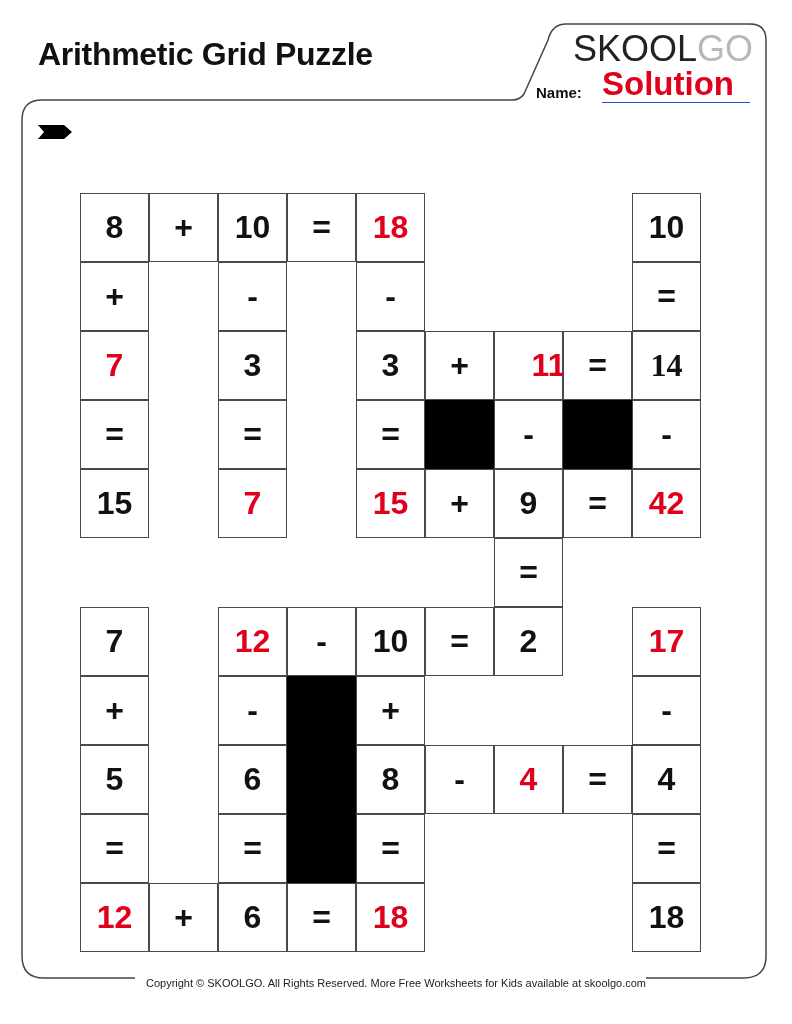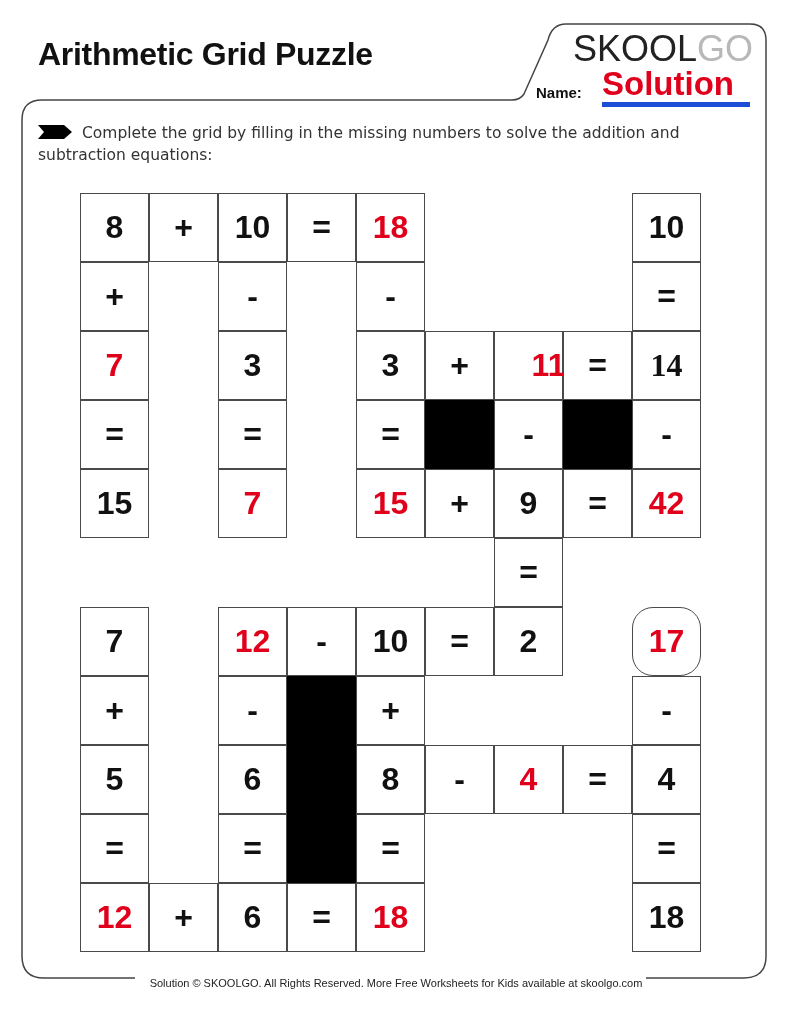--- a/index.html
+++ b/index.html
@@ -2,21 +2,21 @@
 <html><head>
 <meta charset="utf-8">
 <style>
   html, body { margin: 0; padding: 0; }
   body { width: 792px; height: 1024px; background: #ffffff; position: relative; overflow: hidden; font-family: "DejaVu Sans", sans-serif; }
   .title { position: absolute; left: 38px; top: 36px; font-family: "Liberation Sans", sans-serif; font-weight: bold; font-size: 32px; color: #111; letter-spacing: -0.3px; }
   .frame-svg { position: absolute; left: 0; top: 0; }
   .logo { position: absolute; left: 573px; top: 28px; font-family: "Liberation Sans", sans-serif; font-size: 36px; color: #222; letter-spacing: 0px; }
   .logo .go { color: #b8b8b8; }
   .name-label { position: absolute; left: 536px; top: 84px; font-family: "Liberation Sans", sans-serif; font-weight: bold; font-size: 15px; color: #111; }
-  .name-value { position: absolute; left: 602px; top: 66px; width: 148px; font-family: "Liberation Sans", sans-serif; font-weight: bold; font-size: 33px; color: #e0001b; border-bottom: 5px solid #1d4ed8; line-height: 36px; text-align: left; }
+  .name-value { position: absolute; left: 602px; top: 66px; width: 148px; font-family: "Liberation Sans", sans-serif; font-weight: bold; font-size: 33px; color: #e0001b; border-bottom: 1px solid #1d4ed8; line-height: 36px; text-align: left; }
   .instr { position: absolute; left: 38px; top: 122px; width: 720px; font-family: "DejaVu Sans", sans-serif; font-size: 15.5px; color: #333; line-height: 22px; }
   .instr .arrow { display: inline-block; width: 34px; height: 14px; margin-right: 10px; vertical-align: -1px; }
   .grid { position: absolute; left: 80px; top: 193px; }
   .cell { position: absolute; width: 69px; height: 69px; box-sizing: border-box; border: 1.2px solid #4a4a4a; background: #fff; display: flex; align-items: center; justify-content: center; font-family: "Liberation Sans", sans-serif; font-weight: bold; font-size: 32px; color: #111; }
   .cell.red { color: #e0001b; }
   .cell.blk { background: #000; border-color: #000; }
   .footer { position: absolute; left: 0; top: 977px; width: 792px; text-align: center; font-family: "Liberation Sans", sans-serif; font-size: 11px; color: #222; }
   .footer .link { }
 </style>
 </head>
@@ -30,21 +30,21 @@
 <div class="title">Arithmetic Grid Puzzle</div>
 
 <div class="logo"><span>SKOOL</span><span class="go">GO</span></div>
 
 <div class="name-label">Name:</div>
 <div class="name-value">Solution</div>
 
 <div class="instr">
   <svg class="arrow" viewBox="0 0 34 14">
       <path d="M0 0 L26 0 L34 7 L26 14 L0 14 L6 7 Z" fill="#000"></path>
-    </svg><span>Complete the grid by filling in the missing numbers to solve the addition and subtraction equations:</span>
+    </svg>
 </div>
 
 <div class="grid" id="grid">
     <div class="cell" style="left: 0px; top: 0px;">8</div>
     <div class="cell" style="left: 69px; top: 0px;">+</div>
     <div class="cell" style="left: 138px; top: 0px;">10</div>
     <div class="cell" style="left: 207px; top: 0px;">=</div>
     <div class="cell red" style="left: 276px; top: 0px;">18</div>
     <div class="cell" style="left: 552px; top: 0px;">10</div>
     <div class="cell" style="left: 0px; top: 69px;">+</div>
@@ -72,21 +72,21 @@
     <div class="cell" style="left: 414px; top: 276px;">9</div>
     <div class="cell" style="left: 483px; top: 276px;">=</div>
     <div class="cell red" style="left: 552px; top: 276px;">42</div>
     <div class="cell" style="left: 414px; top: 345px;">=</div>
     <div class="cell" style="left: 0px; top: 414px;">7</div>
     <div class="cell red" style="left: 138px; top: 414px;">12</div>
     <div class="cell" style="left: 207px; top: 414px;">-</div>
     <div class="cell" style="left: 276px; top: 414px;">10</div>
     <div class="cell" style="left: 345px; top: 414px;">=</div>
     <div class="cell" style="left: 414px; top: 414px;">2</div>
-    <div class="cell red" style="left: 552px; top: 414px; border-radius: 21px;">17</div>
+    <div class="cell red" style="left: 552px; top: 414px;">17</div>
     <div class="cell" style="left: 0px; top: 483px;">+</div>
     <div class="cell" style="left: 138px; top: 483px;">-</div>
     <div class="cell blk" style="left: 207px; top: 483px;"></div>
     <div class="cell" style="left: 276px; top: 483px;">+</div>
     <div class="cell" style="left: 552px; top: 483px;">-</div>
     <div class="cell" style="left: 0px; top: 552px;">5</div>
     <div class="cell" style="left: 138px; top: 552px;">6</div>
     <div class="cell blk" style="left: 207px; top: 552px;"></div>
     <div class="cell" style="left: 276px; top: 552px;">8</div>
     <div class="cell" style="left: 345px; top: 552px;">-</div>
@@ -100,14 +100,14 @@
     <div class="cell" style="left: 552px; top: 621px;">=</div>
     <div class="cell red" style="left: 0px; top: 690px;">12</div>
     <div class="cell" style="left: 69px; top: 690px;">+</div>
     <div class="cell" style="left: 138px; top: 690px;">6</div>
     <div class="cell" style="left: 207px; top: 690px;">=</div>
     <div class="cell red" style="left: 276px; top: 690px;">18</div>
     <div class="cell" style="left: 552px; top: 690px;">18</div>
   </div>
 
 <div class="footer">
-  <span>Solution © SKOOLGO. All Rights Reserved. More Free Worksheets for Kids available at </span><span class="link">skoolgo.com</span>
+  <span>Copyright © SKOOLGO. All Rights Reserved. More Free Worksheets for Kids available at </span><span class="link">skoolgo.com</span>
 </div>
 
 </body></html>

